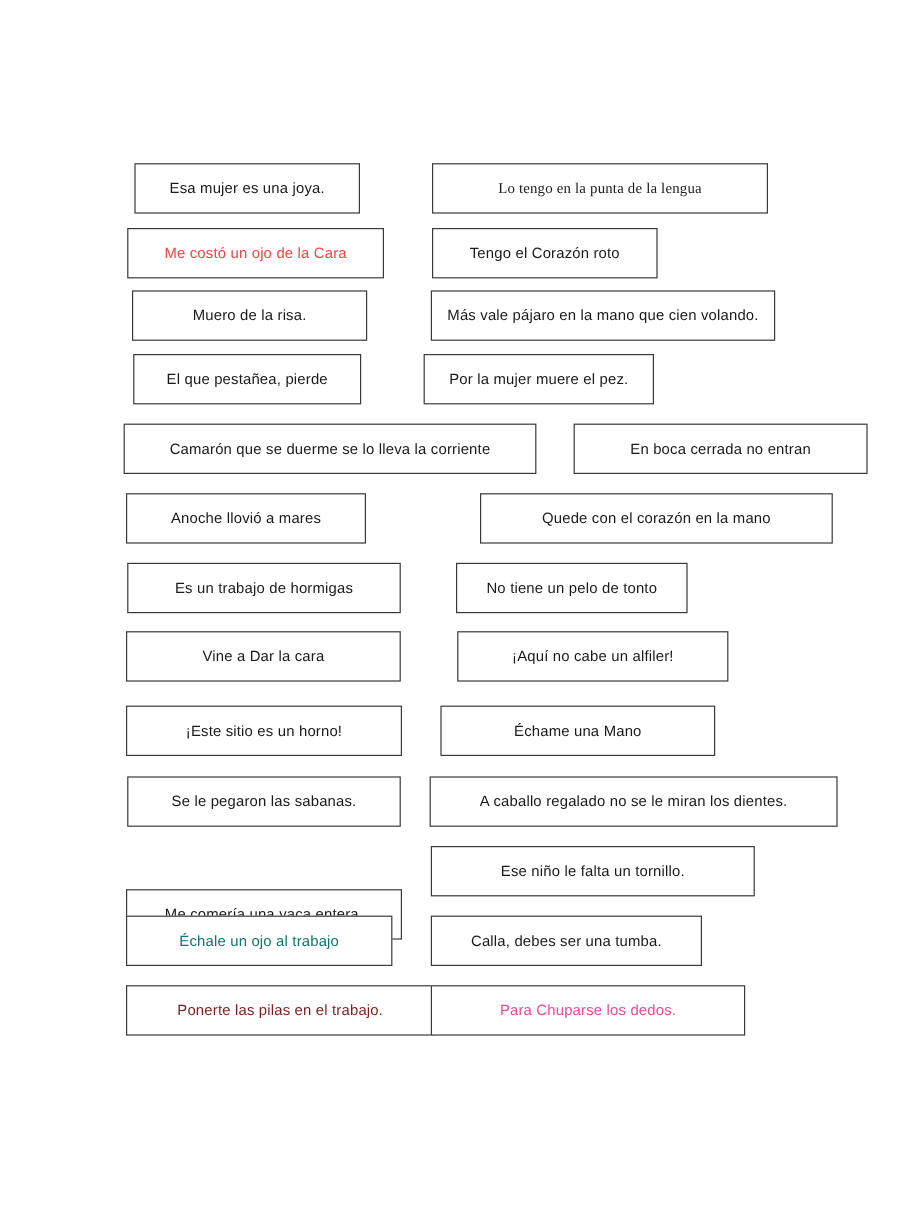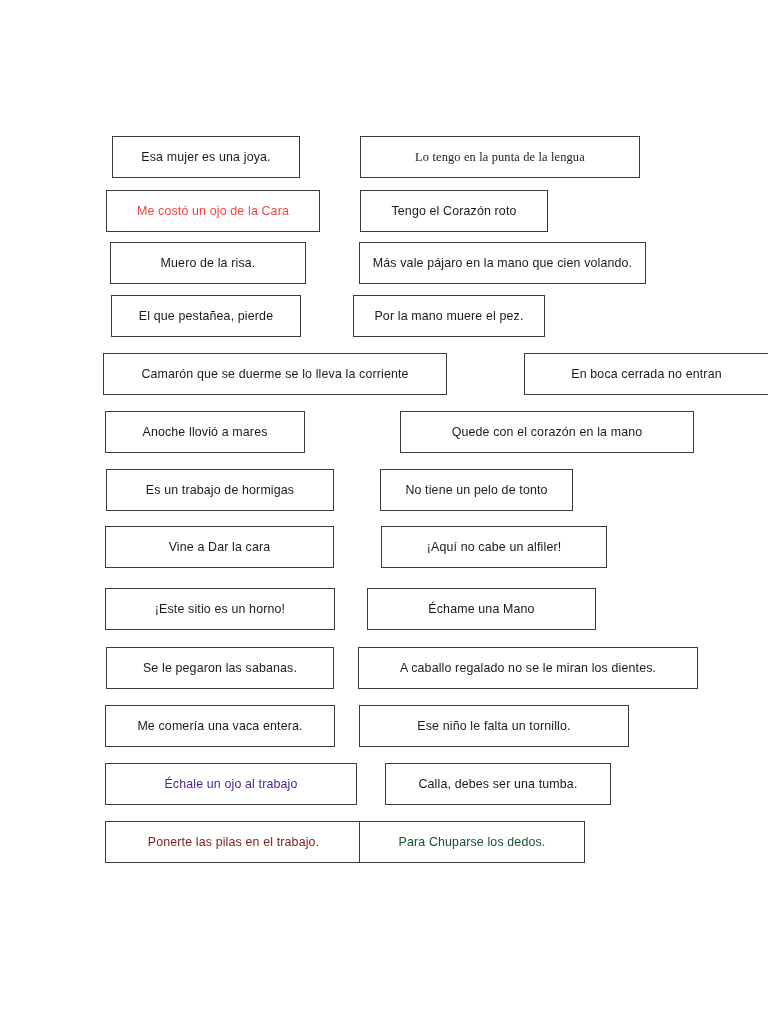--- a/index.html
+++ b/index.html
@@ -58,25 +58,25 @@
     <div class="row" style="top: 190px;">
       <div class="phrase-box" style="left: 106px; width: 214px; border-color: rgb(58, 58, 58); color: #ef4444;">Me costó un ojo de la Cara</div>
       <div class="phrase-box" style="left: 360px; width: 188px; border-color: rgb(58, 58, 58); color: rgb(26, 26, 26);">Tengo el Corazón roto</div>
     </div>
     <div class="row" style="top: 242px;">
       <div class="phrase-box" style="left: 110px; width: 196px; border-color: rgb(58, 58, 58); color: rgb(26, 26, 26);">Muero de la risa.</div>
       <div class="phrase-box" style="left: 359px; width: 287px; border-color: rgb(58, 58, 58); color: rgb(26, 26, 26);">Más vale pájaro en la mano que cien volando.</div>
     </div>
     <div class="row" style="top: 295px;">
       <div class="phrase-box" style="left: 111px; width: 190px; border-color: rgb(58, 58, 58); color: rgb(26, 26, 26);">El que pestañea, pierde</div>
-      <div class="phrase-box" style="left: 353px; width: 192px; border-color: rgb(58, 58, 58); color: rgb(26, 26, 26);">Por la mano muere el pez.</div>
+      <div class="phrase-box" style="left: 353px; width: 192px; border-color: rgb(58, 58, 58); color: rgb(26, 26, 26);">Por la mujer muere el pez.</div>
     </div>
     <div class="row" style="top: 353px;">
       <div class="phrase-box" style="left: 103px; width: 344px; border-color: rgb(58, 58, 58); color: rgb(26, 26, 26);">Camarón que se duerme se lo lleva la corriente</div>
-      <div class="phrase-box" style="left: 478px; width: 245px; border-color: rgb(58, 58, 58); color: rgb(26, 26, 26); margin-left: 46px;">En boca cerrada no entran</div>
+      <div class="phrase-box" style="left: 478px; width: 245px; border-color: rgb(58, 58, 58); color: rgb(26, 26, 26);">En boca cerrada no entran</div>
     </div>
     <div class="row" style="top: 411px;">
       <div class="phrase-box" style="left: 105px; width: 200px; border-color: rgb(58, 58, 58); color: rgb(26, 26, 26);">Anoche llovió a mares</div>
       <div class="phrase-box" style="left: 354px; width: 294px; border-color: rgb(58, 58, 58); color: rgb(26, 26, 26); margin-left: 46px;">Quede con el corazón en la mano</div>
     </div>
     <div class="row" style="top: 469px;">
       <div class="phrase-box" style="left: 106px; width: 228px; border-color: rgb(58, 58, 58); color: rgb(26, 26, 26);">Es un trabajo de hormigas</div>
       <div class="phrase-box" style="left: 380px; width: 193px; border-color: rgb(58, 58, 58); color: rgb(26, 26, 26);">No tiene un pelo de tonto</div>
     </div>
     <div class="row" style="top: 526px;">
@@ -85,24 +85,24 @@
     </div>
     <div class="row" style="top: 588px;">
       <div class="phrase-box" style="left: 105px; width: 230px; border-color: rgb(58, 58, 58); color: rgb(26, 26, 26);">¡Este sitio es un horno!</div>
       <div class="phrase-box" style="left: 367px; width: 229px; border-color: rgb(58, 58, 58); color: rgb(26, 26, 26);">Échame una Mano</div>
     </div>
     <div class="row" style="top: 647px;">
       <div class="phrase-box" style="left: 106px; width: 228px; border-color: rgb(58, 58, 58); color: rgb(26, 26, 26);">Se le pegaron las sabanas.</div>
       <div class="phrase-box" style="left: 358px; width: 340px; border-color: rgb(58, 58, 58); color: rgb(26, 26, 26);">A caballo regalado no se le miran los dientes.</div>
     </div>
     <div class="row" style="top: 705px;">
-      <div class="phrase-box" style="left: 105px; width: 230px; border-color: rgb(58, 58, 58); color: rgb(26, 26, 26);">Me comería una vaca entera.</div>
+      <div class="phrase-box" style="left: 105px; width: 230px; border-color: rgb(58, 58, 58); color: rgb(26, 26, 26); margin-top: 36px;">Me comería una vaca entera.</div>
       <div class="phrase-box" style="left: 359px; width: 270px; border-color: rgb(58, 58, 58); color: rgb(26, 26, 26);">Ese niño le falta un tornillo.</div>
     </div>
     <div class="row" style="top: 763px;">
-      <div class="phrase-box" style="left: 105px; width: 252px; border-color: rgb(58, 58, 58); color: #4c1d95;">Échale un ojo al trabajo</div>
-      <div class="phrase-box" style="left: 359px; width: 226px; border-color: rgb(58, 58, 58); color: rgb(26, 26, 26); margin-left: 26px;">Calla, debes ser una tumba.</div>
+      <div class="phrase-box" style="left: 105px; width: 222px; border-color: rgb(58, 58, 58); color: #0f766e;">Échale un ojo al trabajo</div>
+      <div class="phrase-box" style="left: 359px; width: 226px; border-color: rgb(58, 58, 58); color: rgb(26, 26, 26);">Calla, debes ser una tumba.</div>
     </div>
     <div class="row" style="top: 821px;">
       <div class="phrase-box" style="left: 105px; width: 257px; border-color: rgb(58, 58, 58); color: #7f1d1d;">Ponerte las pilas en el trabajo.</div>
-      <div class="phrase-box" style="left: 359px; width: 226px; border-color: rgb(58, 58, 58); color: #14532d;">Para Chuparse los dedos.</div>
+      <div class="phrase-box" style="left: 359px; width: 262px; border-color: rgb(58, 58, 58); color: #ec4899;">Para Chuparse los dedos.</div>
     </div>
   </div>
 
 </body></html>

